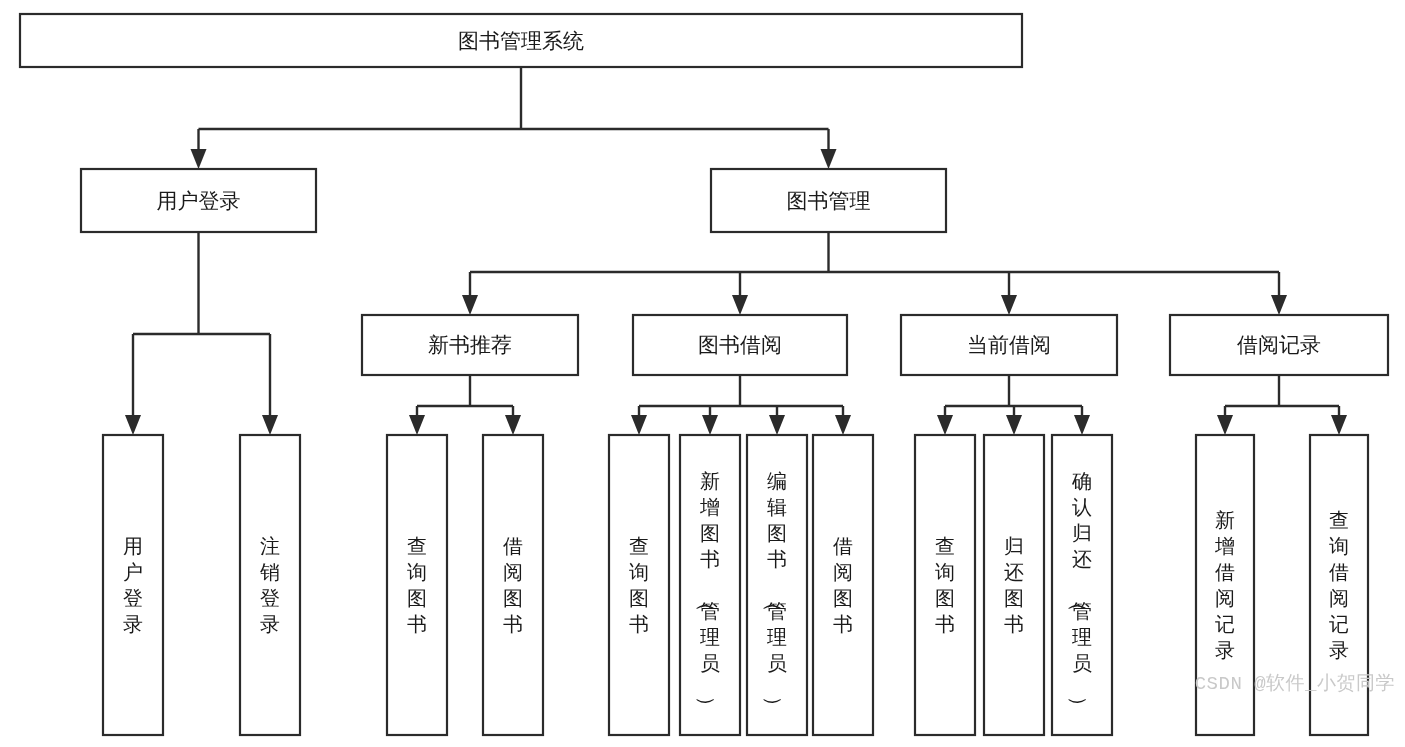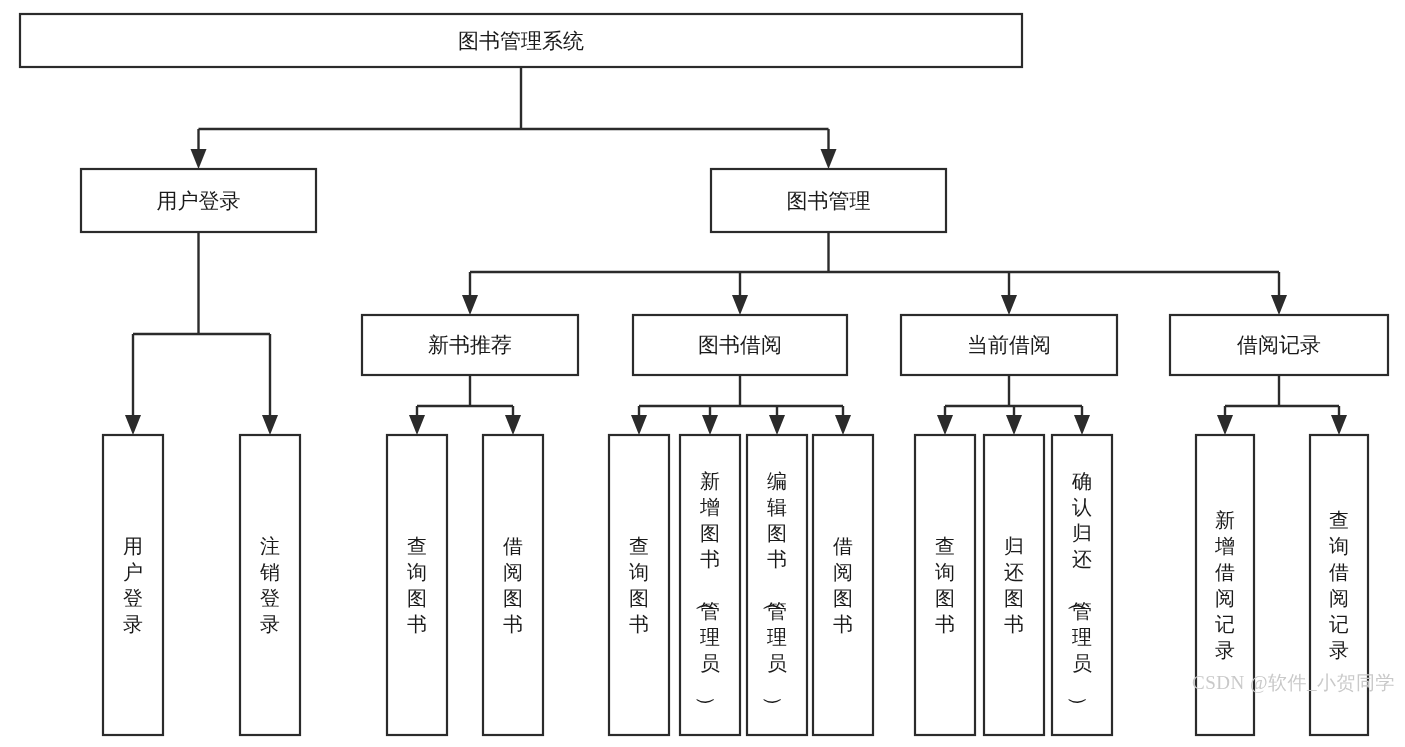--- a/index.html
+++ b/index.html
@@ -51,21 +51,21 @@
   .node-label-v {
     font-family: "DejaVu Sans", "Liberation Sans", sans-serif;
     font-size: 20px;
     fill: #1a1a1a;
     text-anchor: middle;
   }
   .watermark-text {
     position: absolute;
     right: 10px;
     bottom: 6px;
-    font-family: Liberation Serif, serif;
+    font-family: Liberation Mono, monospace;
     font-size: 19px;
     color: #c9c9c9;
     white-space: nowrap;
     letter-spacing: 0.5px;
     pointer-events: none;
   }
 </style>
 </head>
 <body>
 

